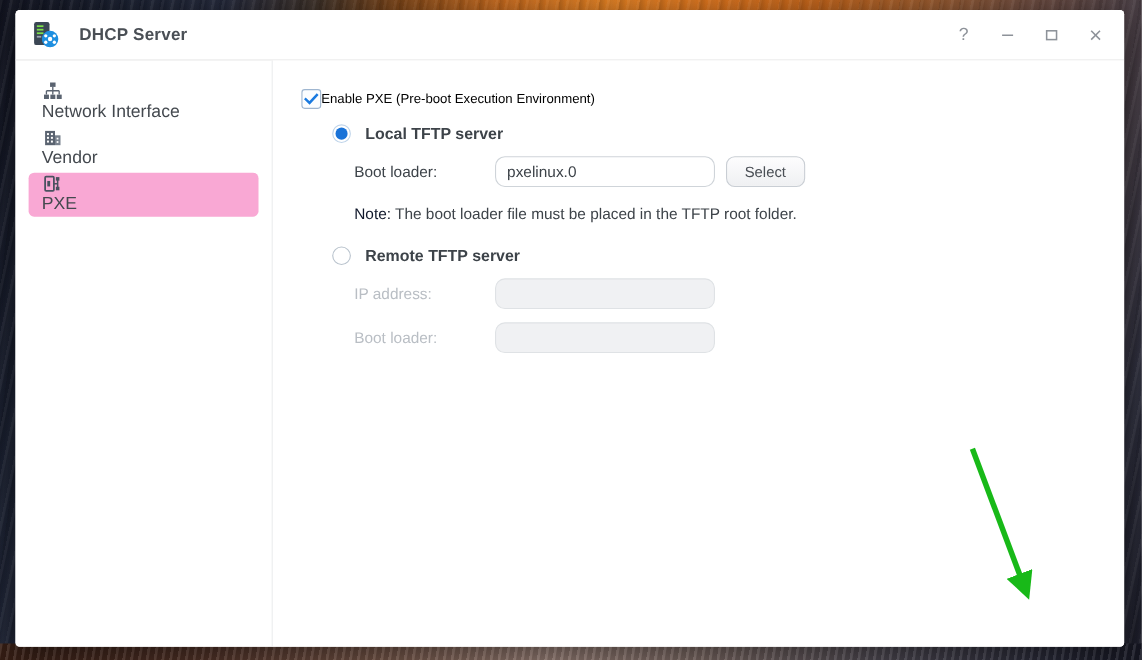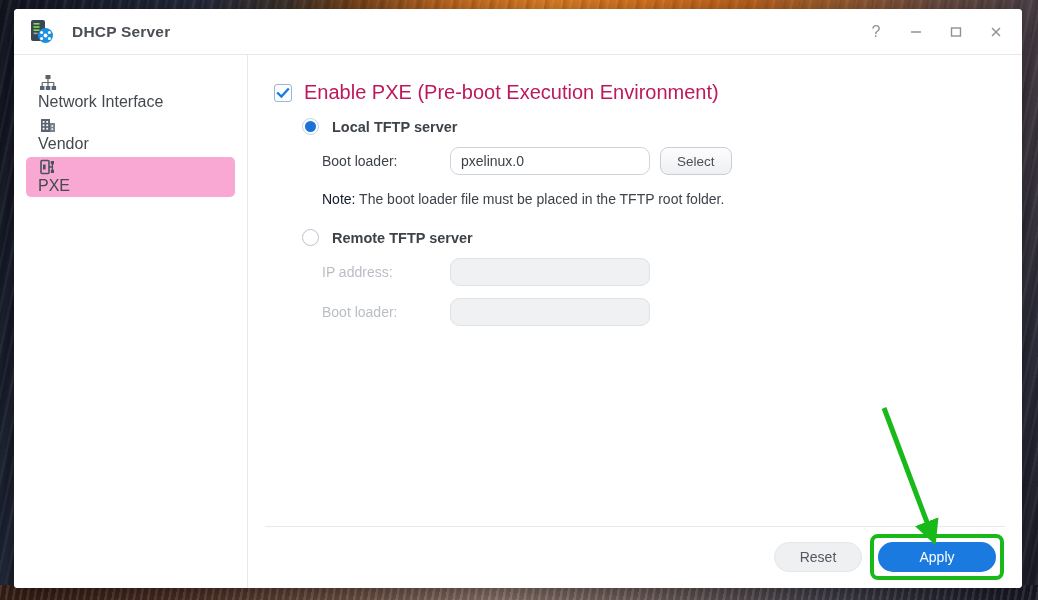--- a/index.html
+++ b/index.html
@@ -112,21 +112,21 @@
   }
 
   
   .chk-row { display: flex; align-items: center; }
   .checkbox {
     width: 18px; height: 18px; flex: 0 0 18px;
     border: 1px solid #9fb6d0; border-radius: 3px;
     background: #fbfdff; position: relative; cursor: pointer;
     display:flex; align-items:center; justify-content:center;
   }
-  .chk-row .label { margin-left: 12px; font-size: 20px; color: #be185d; }
+  .chk-row .label { font-size: 12px; color: #000000; }
 
   .radio-row { display: flex; align-items: flex-end; margin-left: 28px; margin-top: 14px; font-weight: bold; }
   .radio {
     width: 17px; height: 17px; flex: 0 0 17px; border-radius: 50%;
     border: 1px solid #b9c3cd; background: #fff; cursor: pointer;
     display:flex; align-items:center; justify-content:center;
   }
   .radio.checked { border-color: #bfd4ea; }
   .radio.checked::after {
     content:""; width: 11px; height: 11px; border-radius:50%; background:#1a73d8;
@@ -321,27 +321,20 @@
           <input class="text-input" type="text" disabled="" value="" style="">
         </div>
 
         <div class="field-row">
           <span class="field-label muted">Boot loader:</span>
           <input class="text-input" type="text" disabled="" value="" style="">
         </div>
 
       </div>
 
-      <div class="footer">
-        <button class="btn btn-reset">Reset</button>
-        <span class="apply-wrap">
-          <button class="btn btn-apply">Apply</button>
-          <span class="apply-highlight"></span>
-        </span>
-      </div>
     </div>
 
   </div>
 </div>
 
 <svg class="annotation-layer" width="1038" height="600" viewBox="0 0 1038 600">
   <defs>
     <marker id="arrowhead" markerWidth="5" markerHeight="5" refX="2.4" refY="2.5" orient="auto">
       <polygon points="0,0 5,2.5 0,5" fill="#18b918"></polygon>
     </marker>

